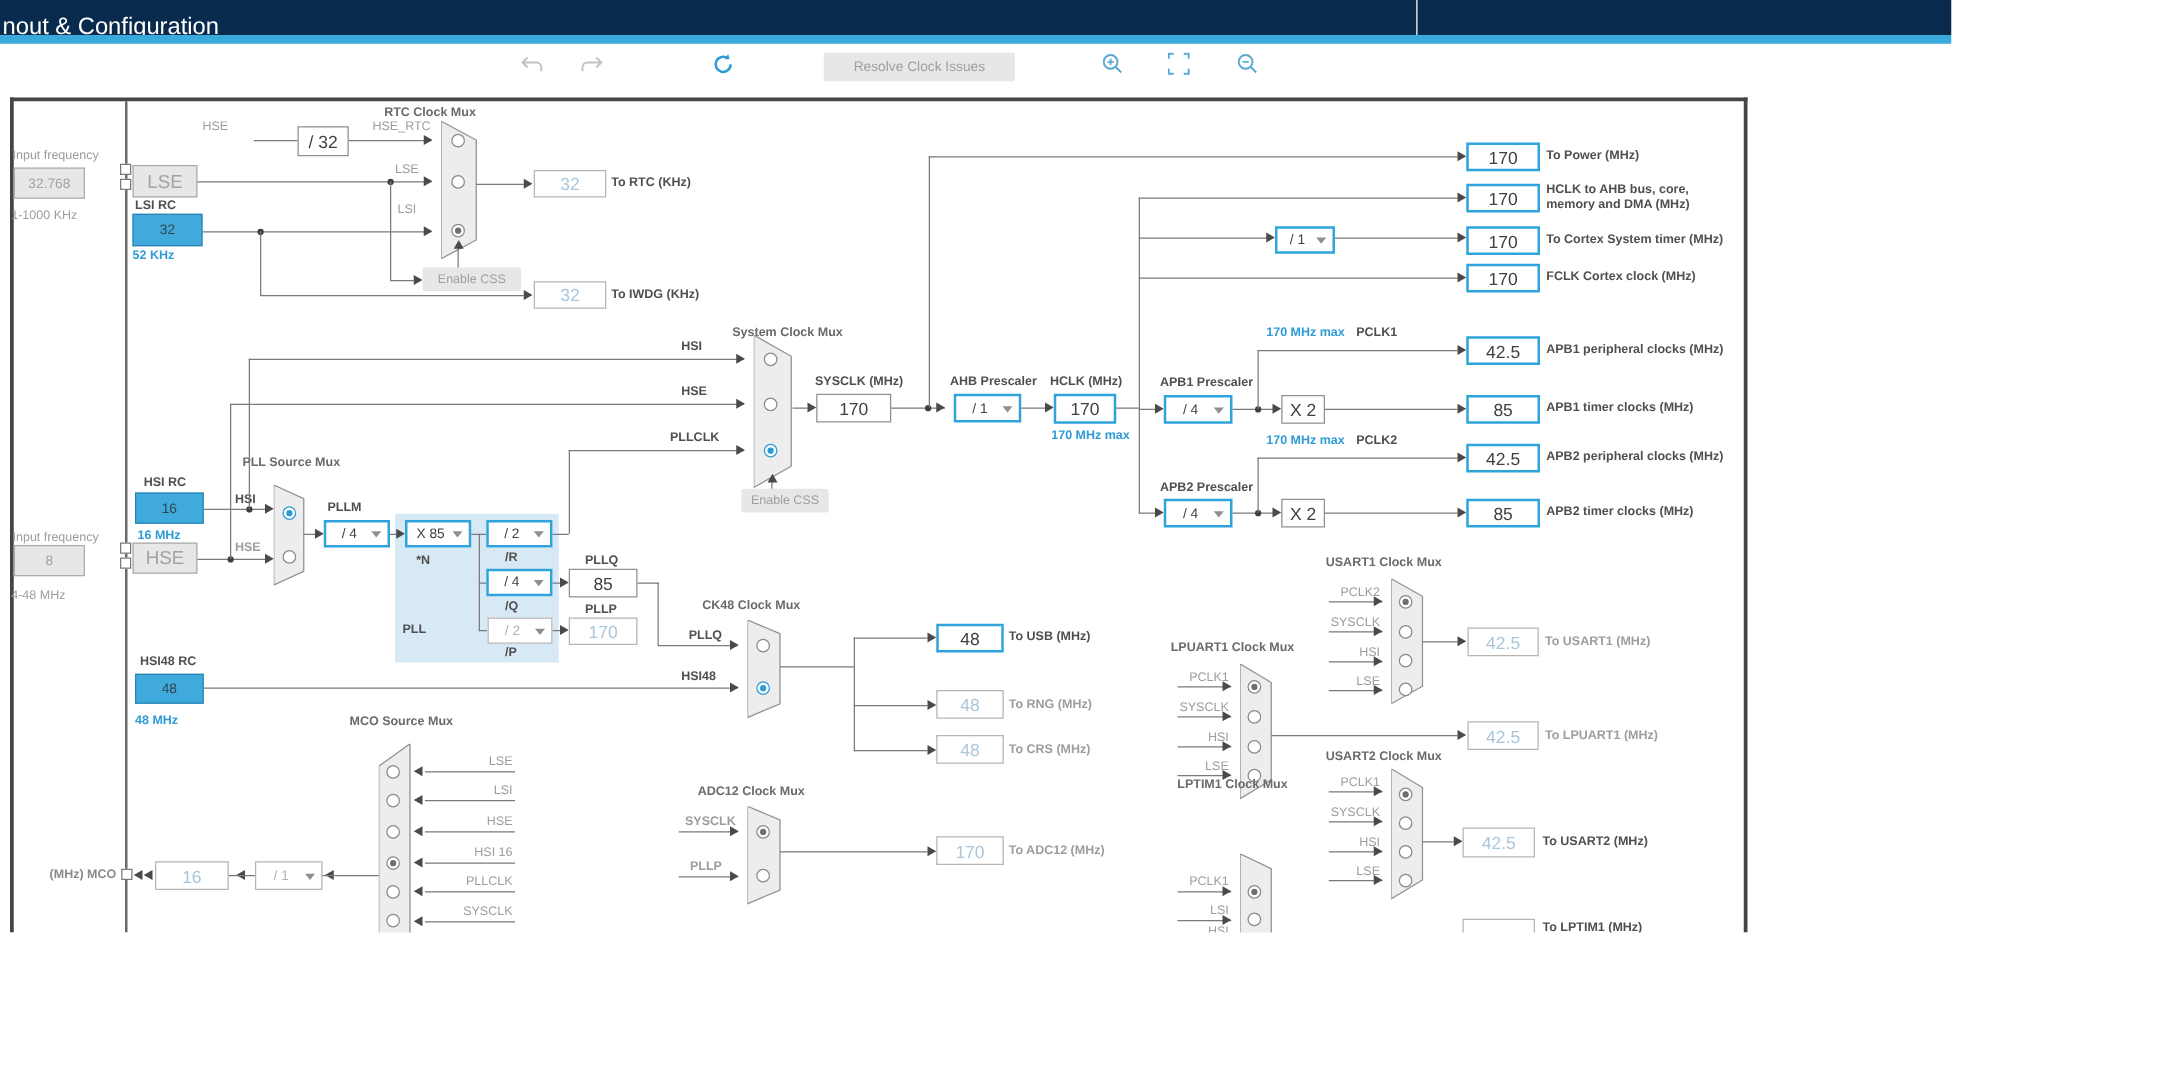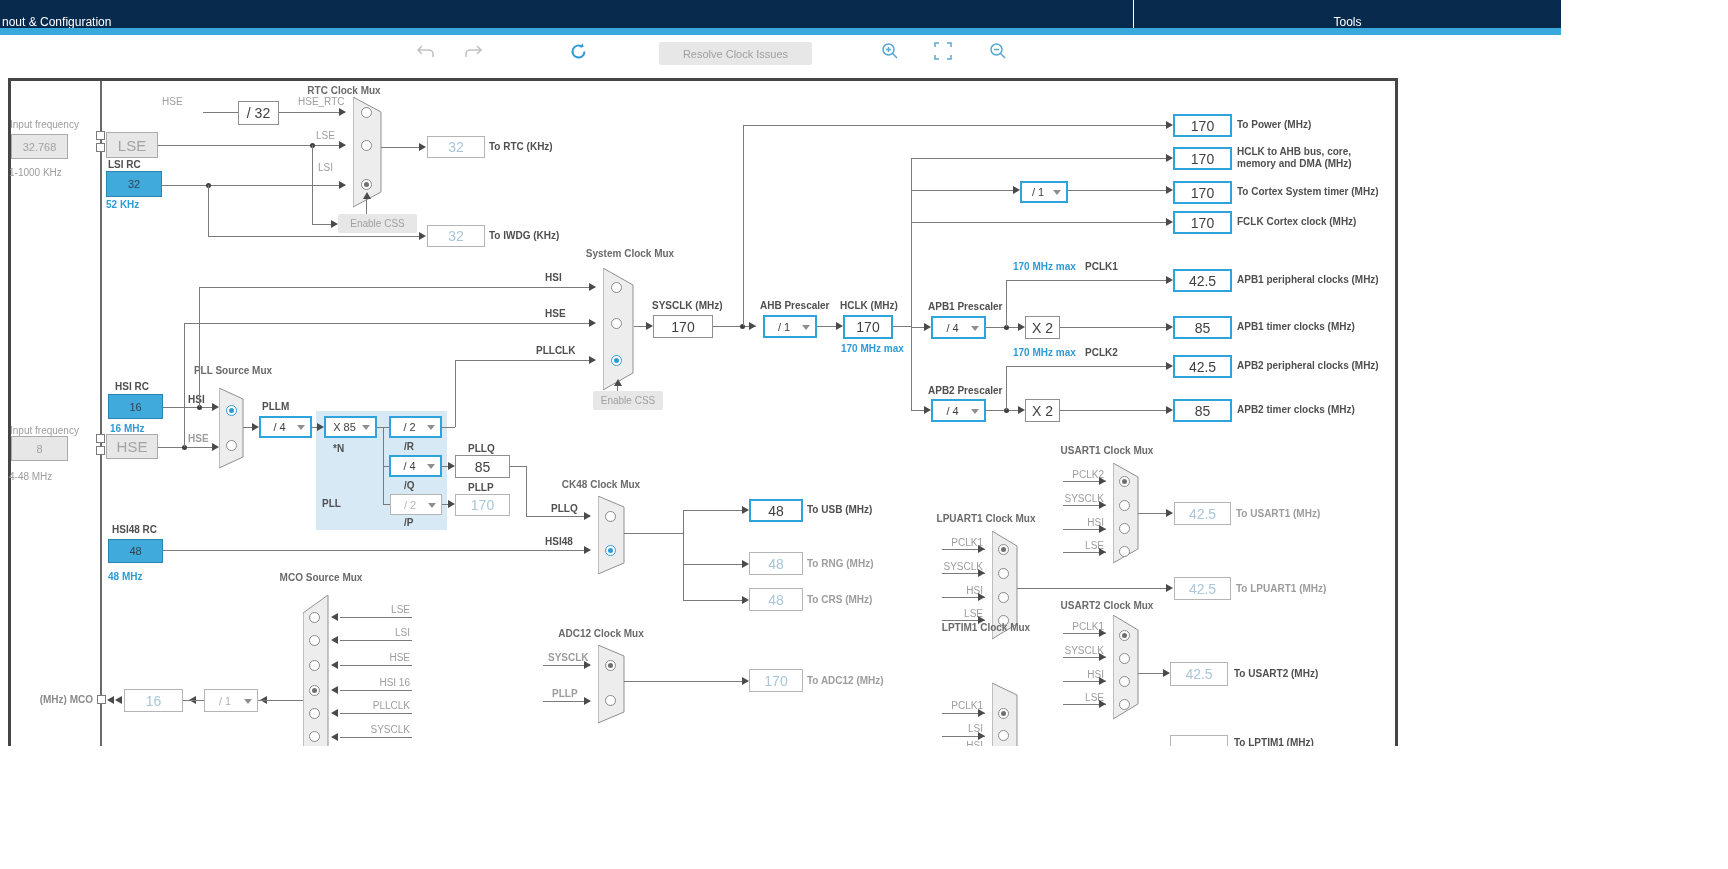--- a/index.html
+++ b/index.html
@@ -26,38 +26,35 @@
 .vbox{position:absolute;background:#fff;border:1px solid #8f8f8f;font-size:14px;color:#3f3f3f;display:flex;align-items:center;justify-content:center;box-sizing:border-box}
 .vbox.blue{border:2px solid #2fa3dc}
 .vbox.disb{border:1px solid #b5b5b5;color:#a9c6da}
 .dd{position:absolute;background:#fff;border:2px solid #2fa3dc;font-size:11px;color:#3f3f3f;display:flex;align-items:center;justify-content:center;box-sizing:border-box;padding-right:12px}
 .dd.gray{border:1px solid #b5b5b5;color:#b3b3b3}
 .chev{position:absolute;right:5px;top:50%;margin-top:-2px;width:0;height:0;border-left:4px solid transparent;border-right:4px solid transparent;border-top:5px solid #8f8f8f}
 .bluebox{position:absolute;background:#40aadc;border:1px solid #2b84b1;font-size:11px;color:#33444e;display:flex;align-items:center;justify-content:center;box-sizing:border-box}
 .graybox{position:absolute;background:#e7e7e7;border:1px solid #ababab;color:#a3a3a3;display:flex;align-items:center;justify-content:center;box-sizing:border-box;font-size:11px}
 .cssbtn{position:absolute;background:#e7e7e7;color:#9f9f9f;font-size:10px;display:flex;align-items:center;justify-content:center;border-radius:2px}
 .tabbar{position:absolute;left:0;top:0;width:1561px;height:28px;background:#082a4d}
-.tab{position:absolute;top:0;height:44px;display:flex;align-items:center;justify-content:center;color:#fff;font-size:12px;cursor:pointer}
+.tab{position:absolute;top:0;height:44px;display:flex;align-items:center;justify-content:center;color:#fff;font-size:19px;cursor:pointer}
 .tab.active{background:#39a9dc}
 .bluestrip{position:absolute;left:0;top:28px;width:1561px;height:7px;background:#39a9dc}
 .muxsvg{position:absolute}
 .mask{position:absolute;left:0;top:746px;width:1728px;height:123px;background:#fff;z-index:50}
 .icon{position:absolute;cursor:pointer}
 </style>
 </head>
 <body>
 
 <div class="canvas">
 
   <div class="tabbar">
     <div class="tab" style="left:0;width:287px;justify-content:flex-start;padding-left:2px">
         <span>nout &amp; Configuration</span>
-      </div>
-    <div class="tab" style="left:1134px;width:427px">
-        <span>Tools</span>
       </div>
     <div class="abs" style="left:1133px;top:0;width:1px;height:28px;background:#fff"></div>
   </div>
   <div class="bluestrip"></div>
 
   <div class="icon" style="left:416px;top:44px"><svg width="20" height="16" viewBox="0 0 20 16">
         <path d="M6 2 L2 6 L6 10 M2 6 H13 a4 4 0 0 1 4 4 v3" fill="none" stroke="#c2c2c2" stroke-width="1.6"></path>
       </svg></div>
   <div class="icon" style="left:463px;top:44px"><svg width="20" height="16" viewBox="0 0 20 16">
         <path d="M14 2 L18 6 L14 10 M18 6 H7 a4 4 0 0 0 -4 4 v3" fill="none" stroke="#c2c2c2" stroke-width="1.6"></path>
@@ -163,21 +160,21 @@
     </div>
   <div class="lbl" style="left:489px;top:141px">To RTC (KHz)</div>
   <i class="w" style="left:208px;top:185px;width:1px;height:51px"></i>
   <i class="w" style="left:208px;top:236px;width:211px;height:1px"></i>
     <i class="ar" style="left:419px;top:232px"></i>
   <div class="vbox disb" style="left:427px;top:225px;width:58px;height:22px">
       <span>32</span>
     </div>
   <div class="lbl" style="left:489px;top:230px">To IWDG (KHz)</div>
 
-  <div class="title" style="left:630px;top:248px">System Clock Mux</div>
+  <div class="title" style="left:630px;top:261px">System Clock Mux</div>
   <div class="lbl" style="left:545px;top:272px">HSI</div>
   <div class="lbl" style="left:545px;top:308px">HSE</div>
   <div class="lbl" style="left:536px;top:345px">PLLCLK</div>
   <i class="w" style="left:199px;top:287px;width:396px;height:1px"></i>
     <i class="ar" style="left:589px;top:283px"></i>
   <i class="w" style="left:184px;top:323px;width:411px;height:1px"></i>
     <i class="ar" style="left:589px;top:319px"></i>
   <i class="w" style="left:455px;top:360px;width:140px;height:1px"></i>
     <i class="ar" style="left:589px;top:356px"></i>
   <svg class="muxsvg" style="left:603px;top:268px" width="31" height="123">

